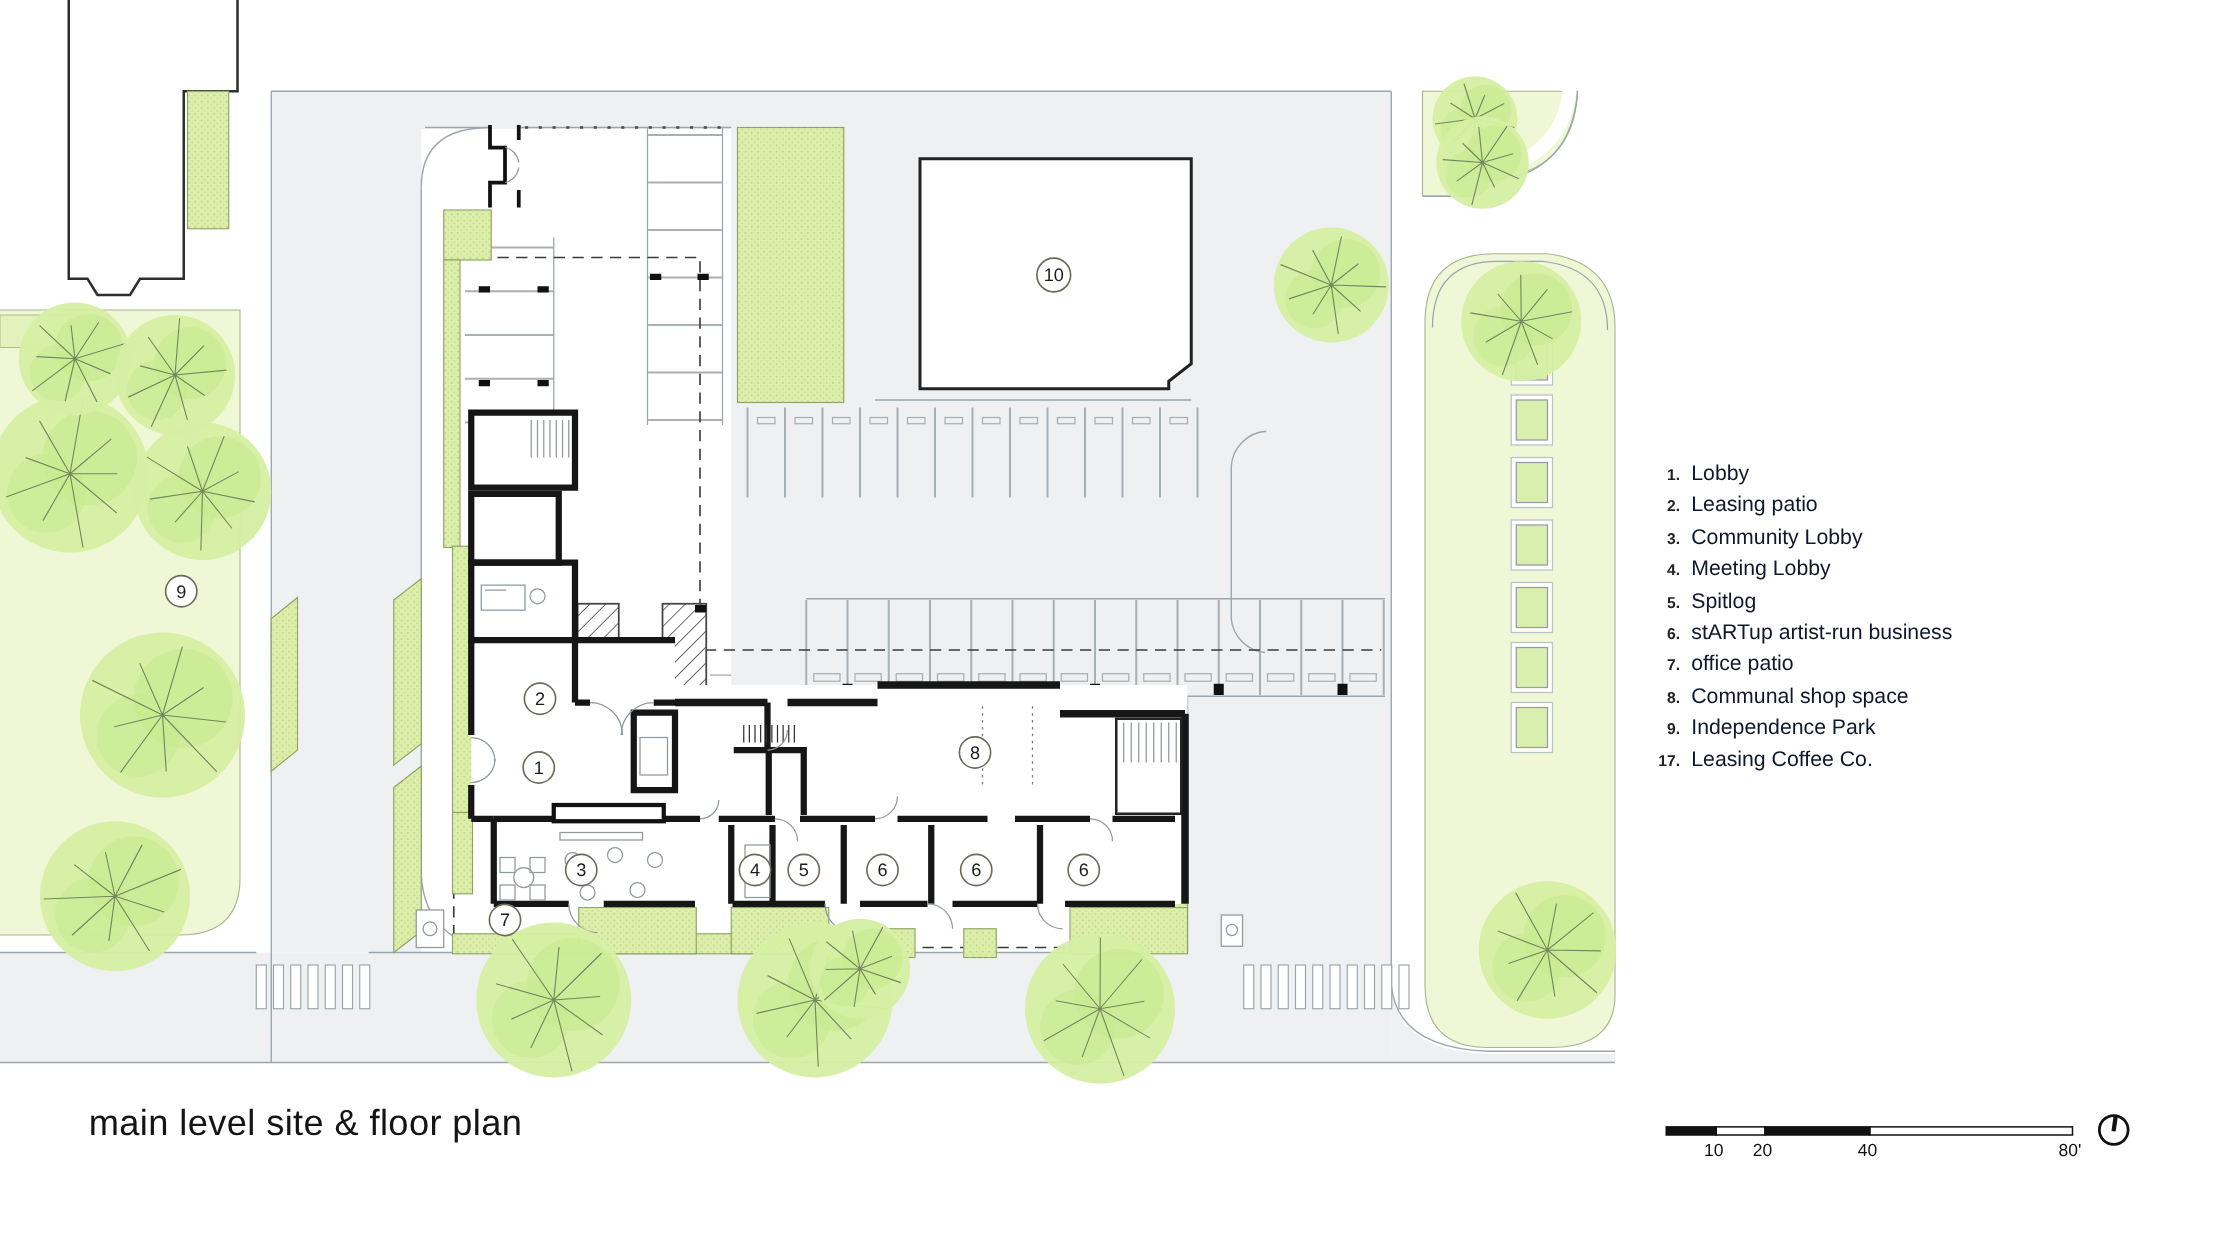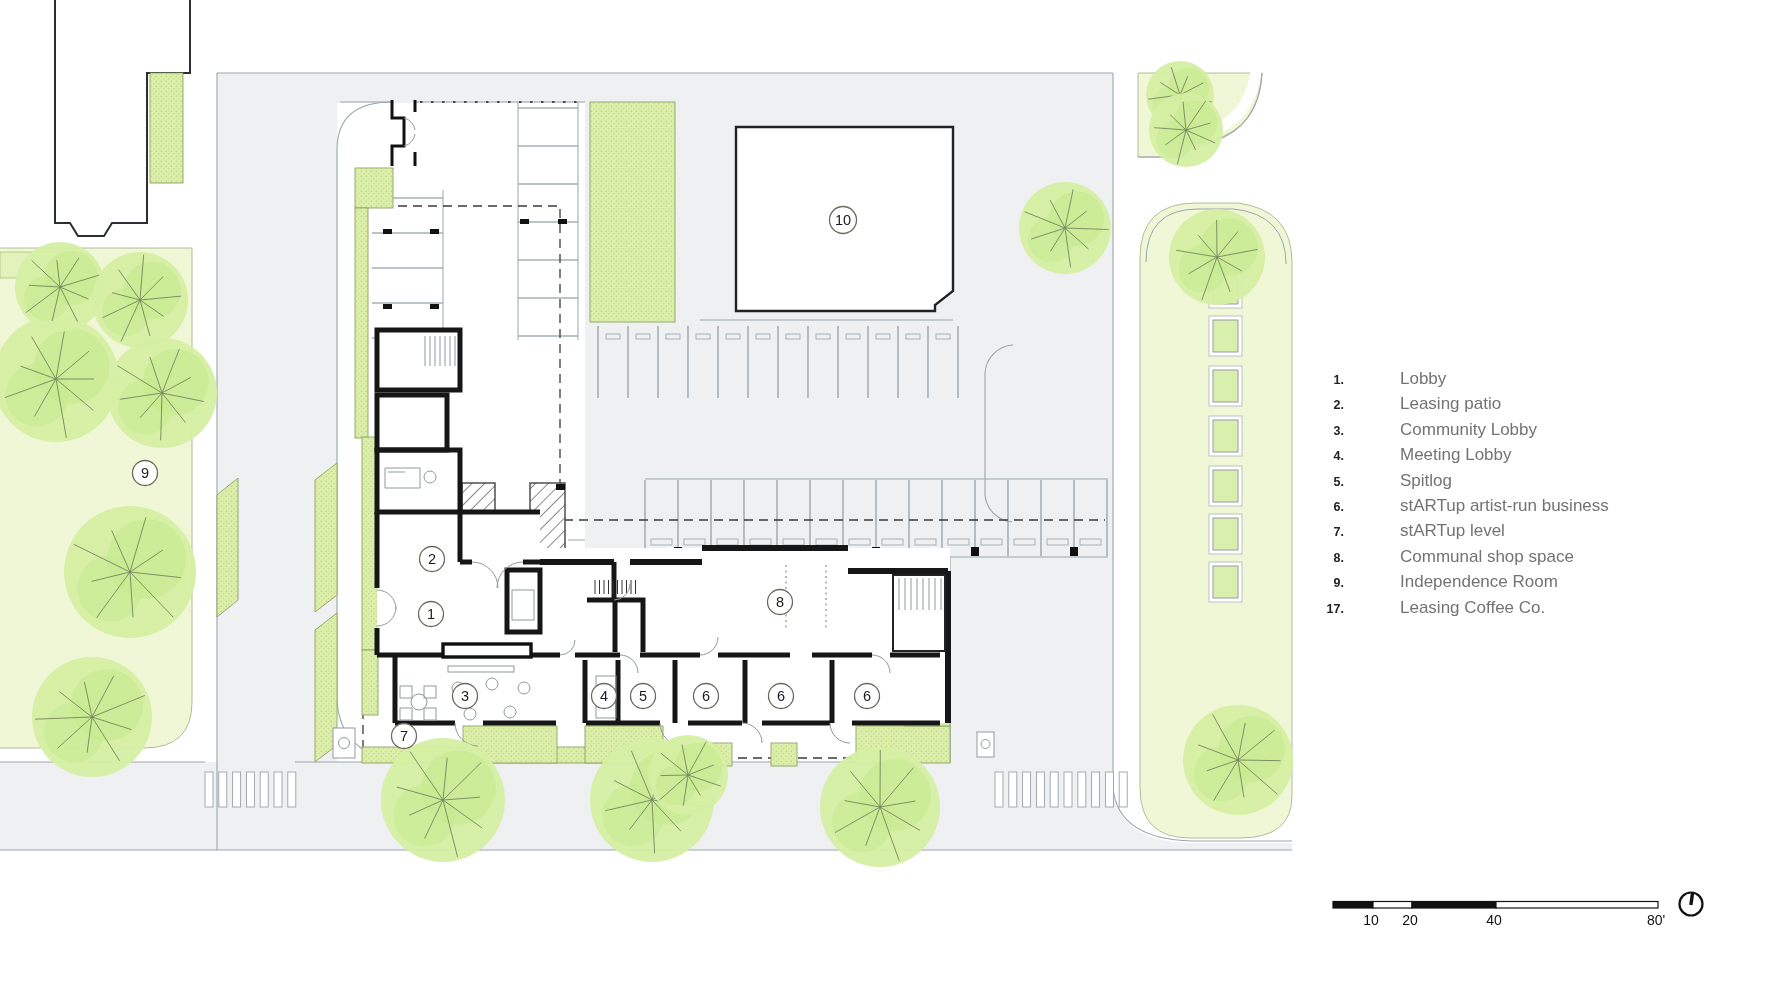--- a/index.html
+++ b/index.html
@@ -5,21 +5,21 @@
   html,body{margin:0;padding:0;background:#fff;}
   .stage{position:relative;width:1778px;height:1000px;background:#ffffff;overflow:hidden;
          font-family:"Liberation Sans",sans-serif;}
   .stage svg{position:absolute;left:0;top:0;}
   .plan-title{position:absolute;left:71px;top:883px;font-size:29px;color:#141414;
               letter-spacing:.3px;font-weight:400;white-space:nowrap;}
   .legend{position:absolute;left:1318px;top:366px;color:#2e2e2e;}
   .legend-row{display:flex;align-items:baseline;height:25.4px;line-height:25.4px;}
   .legend-num{display:inline-block;width:26px;text-align:right;margin-right:9px;
               font-size:12.5px;font-weight:700;color:#222;}
-  .legend-lab{font-size:17px;color:#737373;white-space:nowrap;margin-left:47px;}
+  .legend-lab{font-size:17px;color:#0f172a;white-space:nowrap;}
   
   .street{fill:#eef0f2;}
   .curb{stroke:#9aa6ab;stroke-width:1.1;fill:none;}
   .thin{stroke:#9aa6ab;stroke-width:1;fill:none;}
   .park{fill:#f0f7d6;stroke:#a9b590;stroke-width:.9;}
   .hedge{fill:#ddeeab;stroke:#8ba064;stroke-width:.9;}
   .wall{stroke:#161616;fill:none;}
   .white-room{fill:#ffffff;}
   .stall{stroke:#a7b0b5;stroke-width:1.6;}
   .stall-thin{stroke:#a7b0b5;stroke-width:1;}
@@ -522,20 +522,21 @@
           <text x="1494" y="925" class="scale-text">40</text>
           <text x="1656" y="925" class="scale-text">80'</text>
         </g>
     </g>
     <g>
       <circle cx="1691" cy="904" r="11.5" fill="#fff" stroke="#111" stroke-width="2.2"></circle>
       <line x1="1691" y1="892" x2="1691" y2="905" stroke="#111" stroke-width="3.4" transform="rotate(8 1691 904)"></line>
     </g>
   </svg>
 
+  <div class="plan-title">main level site &amp; floor plan</div>
 
   <div class="legend" id="legend">
       <div class="legend-row">
         <span class="legend-num">1.</span>
         <span class="legend-lab">Lobby</span>
       </div>
       <div class="legend-row">
         <span class="legend-num">2.</span>
         <span class="legend-lab">Leasing patio</span>
       </div>
@@ -550,29 +551,29 @@
       <div class="legend-row">
         <span class="legend-num">5.</span>
         <span class="legend-lab">Spitlog</span>
       </div>
       <div class="legend-row">
         <span class="legend-num">6.</span>
         <span class="legend-lab">stARTup artist-run business</span>
       </div>
       <div class="legend-row">
         <span class="legend-num">7.</span>
-        <span class="legend-lab">stARTup level</span>
+        <span class="legend-lab">office patio</span>
       </div>
       <div class="legend-row">
         <span class="legend-num">8.</span>
         <span class="legend-lab">Communal shop space</span>
       </div>
       <div class="legend-row">
         <span class="legend-num">9.</span>
-        <span class="legend-lab">Independence Room</span>
+        <span class="legend-lab">Independence Park</span>
       </div>
       <div class="legend-row">
         <span class="legend-num">17.</span>
         <span class="legend-lab">Leasing Coffee Co.</span>
       </div>
     </div>
 
 </div>
 
 </body></html>

